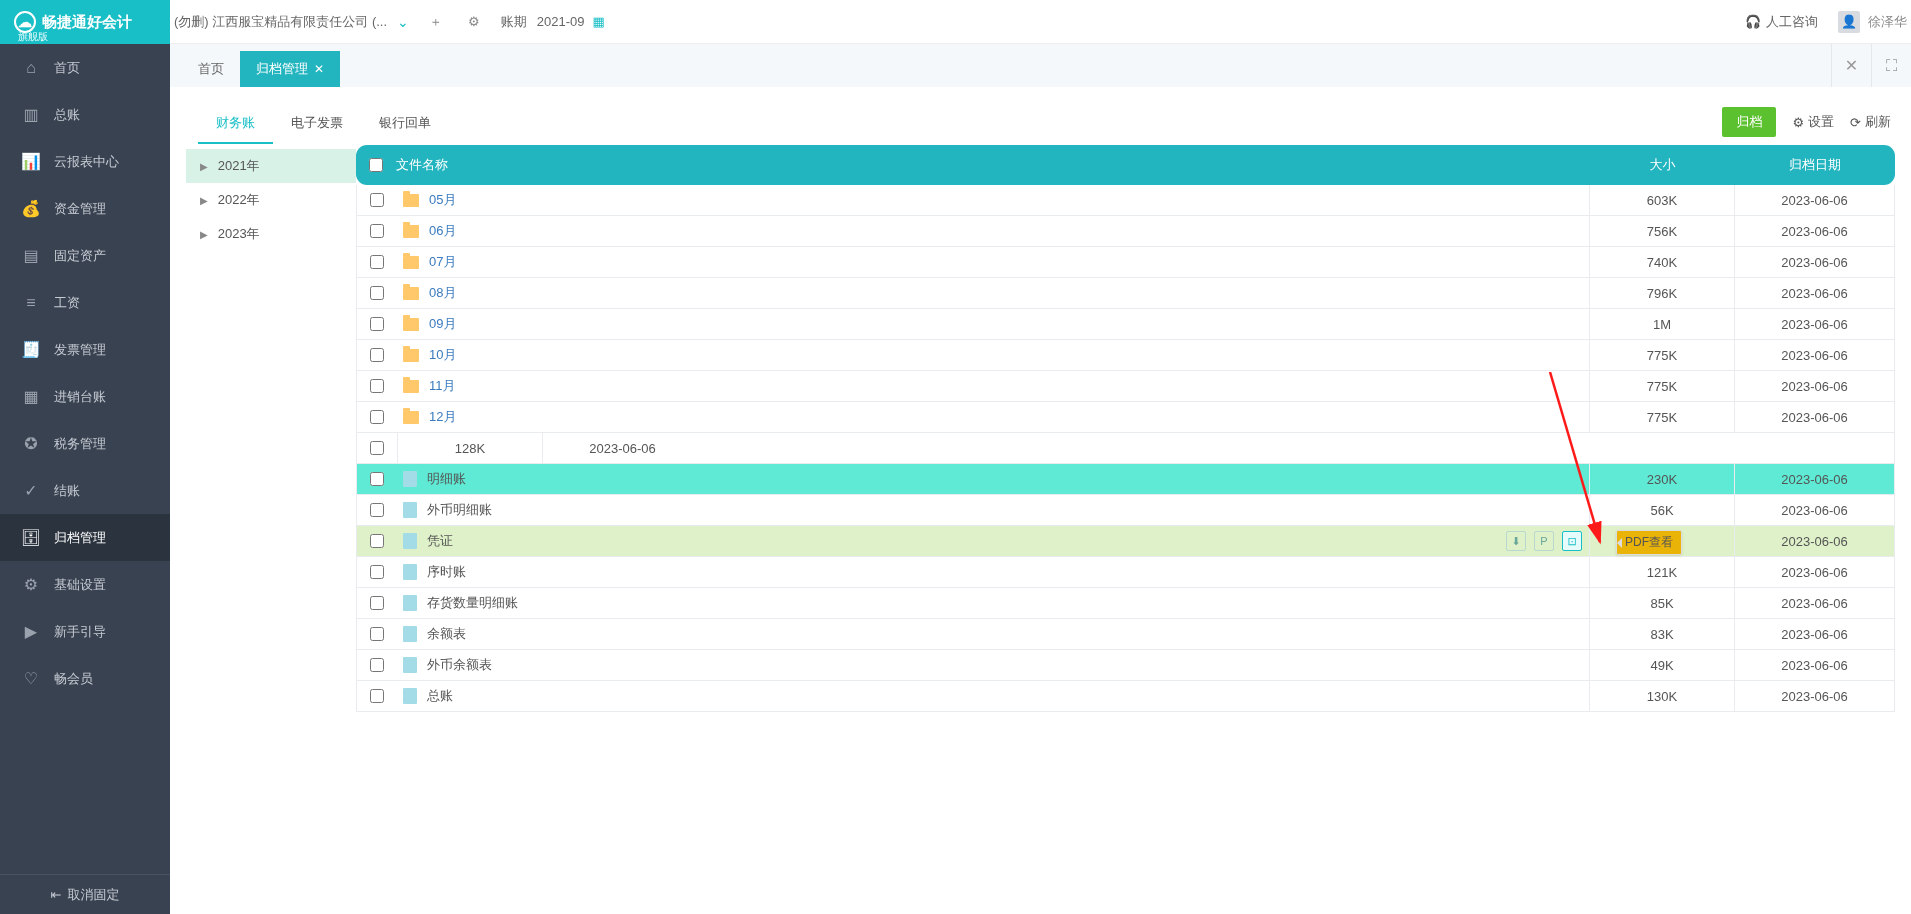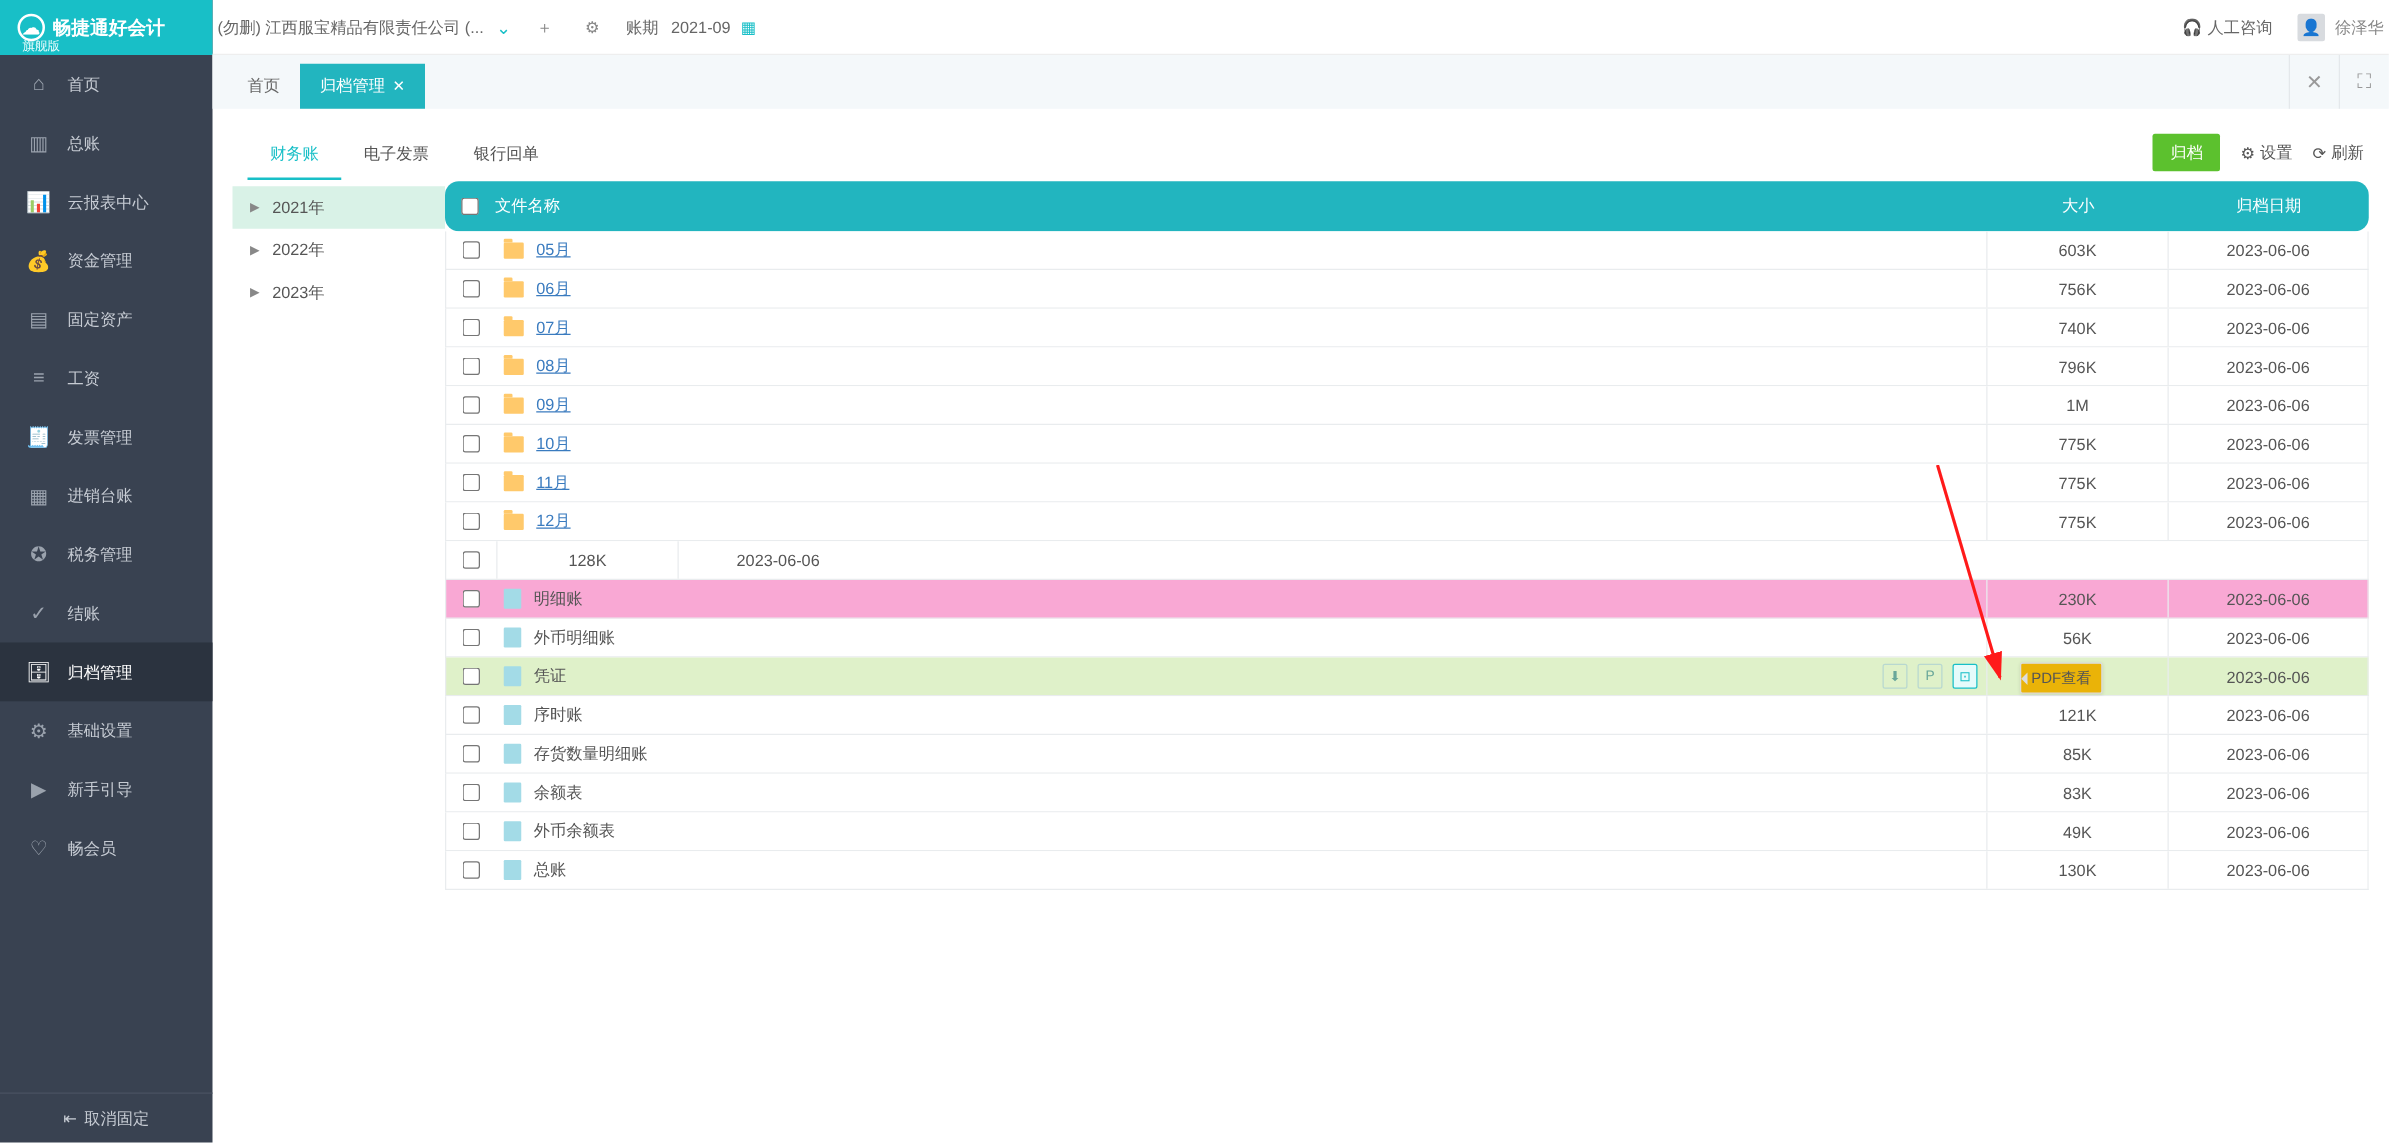--- a/index.html
+++ b/index.html
@@ -48,27 +48,27 @@
 .year-item .arrow { font-size:10px; color:#888; }
 
 .grid-wrap { flex:1; display:flex; flex-direction:column; }
 .grid-head { height:40px; background:#22b5bf; color:#fff; display:flex; align-items:center;border-radius:11px; }
 .col-chk { width:40px; display:flex; justify-content:center; }
 .col-name { flex:1; display:flex; align-items:center; gap:10px; }
 .col-size { width:145px; text-align:center; }
 .col-date { width:160px; text-align:center; }
 .grid-body { flex:1; overflow:auto; }
 .row { height:31px; border-bottom:1px solid #e9ecee; border-left:1px solid #e9ecee; border-right:1px solid #e9ecee; display:flex; align-items:center; color:#555; background:#fff; position:relative; }
-.row.hi-green { background:#f9a8d4; }
+.row.hi-green { background:#5eead4; }
 .row.hi-light { background:#dff1c9; }
 .row .col-name { padding-left:6px; }
 .folder-icon { width:16px; height:13px; background:#ffc96b; border-radius:1px; display:inline-block; position:relative; }
 .folder-icon::before { content:""; position:absolute; top:-3px; left:0; width:7px; height:3px; background:#ffc96b; border-radius:1px 1px 0 0; }
 .file-icon { width:14px; height:16px; background:#a3dbe7; border-radius:1px; display:inline-block; position:relative; }
-.fname { color:#3a7bbf; text-decoration:underline; cursor:pointer; }
+.fname { color:#3a7bbf; cursor:pointer; }
 .fname.plain { color:#555; text-decoration:none; cursor:default; }
 .row .col-size, .row .col-date { border-left:1px solid #e9ecee; height:100%; display:flex; align-items:center; justify-content:center; }
 .row .actions { position:absolute; right:312px; display:flex; gap:8px; }
 .action-icon { width:20px; height:20px; border:1px solid #b8d8d0; border-radius:2px; display:flex; align-items:center; justify-content:center; color:#69a79a; cursor:pointer; font-size:11px; }
 .action-icon.active { border-color:#18bfc7; color:#18bfc7; background:#e6fbfb; }
 .pdf-tip { position:absolute; right:212px; top:4px; background:#eab308; border:1px solid #ddd; border-radius:2px; padding:3px 8px; font-size:12px; color:#555; box-shadow:0 1px 3px rgba(0,0,0,0.1); }
 .pdf-tip::before { content:""; position:absolute; left:-5px; top:7px; border:5px solid transparent; border-right-color:#ddd; }
 
 .arrow-svg { position:absolute; pointer-events:none; }
 input[type=checkbox] { width:14px; height:14px; cursor:pointer; }

